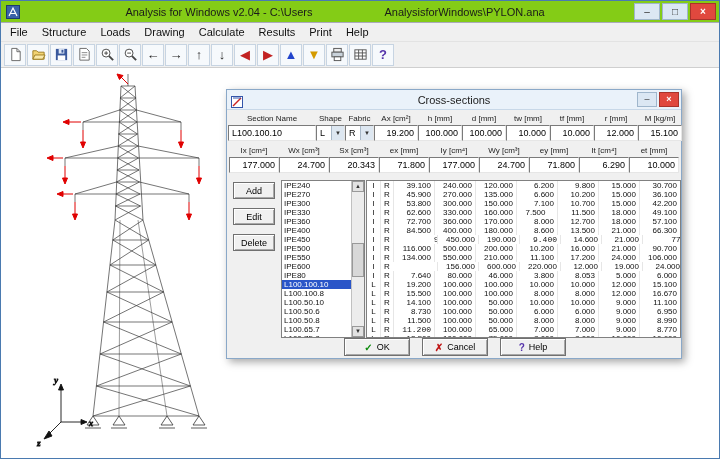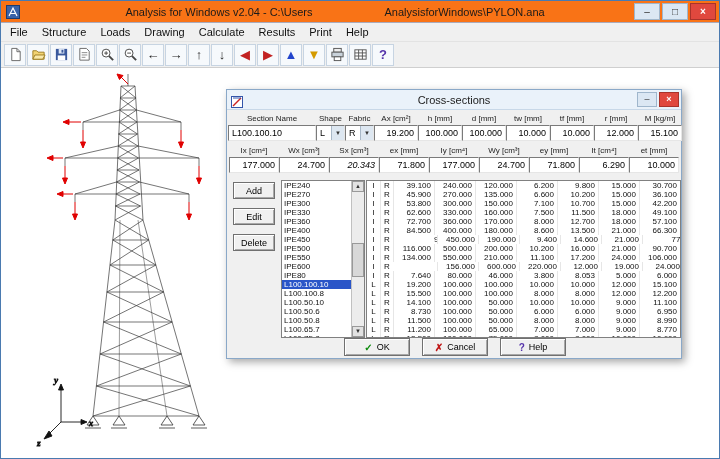--- a/index.html
+++ b/index.html
@@ -1,19 +1,19 @@
 <!DOCTYPE html>
 <html><head>
 <meta charset="utf-8">
 <style>
   *{box-sizing:border-box;margin:0;padding:0;}
   body{margin:0;font-family:"Liberation Sans",sans-serif;background:#888;}
   #win{position:relative;width:720px;height:459px;background:#fff;border:1px solid #4a7ab0;overflow:hidden;}
   
-  .titlebar{position:absolute;top:0;left:0;right:0;height:22px;background:#f97316;border-bottom:1px solid #aab; }
+  .titlebar{position:absolute;top:0;left:0;right:0;height:22px;background:#84cc16;border-bottom:1px solid #aab; }
   .app-icon{position:absolute;left:5px;top:4px;width:14px;height:14px;}
   .title-text{position:absolute;left:60px;right:110px;top:0;height:22px;line-height:22px;text-align:center;font-size:11px;color:#1a1a1a;white-space:nowrap;overflow:hidden;}
   .title-gap{display:inline-block;width:72px;}
   .win-controls{position:absolute;right:3px;top:2px;display:flex;gap:2px;}
   .win-btn{width:26px;height:17px;font-size:10px;line-height:15px;text-align:center;background:#dbe7f3;border:1px solid #9fb6cc;color:#333;padding:0;font-family:inherit;}
   .win-btn.close{background:#e0483e;border-color:#a8332b;color:#fff;font-weight:bold;}
   
   .menubar{position:absolute;top:22px;left:0;right:0;height:19px;background:#f0f0f0;display:flex;align-items:center;padding-left:2px;font-size:11px;border-bottom:1px solid #e3e3e3;}
   .menu-item{padding:2px 7px;color:#111;}
   
@@ -333,21 +333,21 @@
           <div class="gcell num" style="width: 41px;">10.700</div>
           <div class="gcell num" style="width: 41px;">15.000</div>
           <div class="gcell num" style="width: 41px;">42.200</div>
         </div>
         <div class="grow">
           <div class="gcell ctr" style="width: 13px;">I</div>
           <div class="gcell ctr" style="width: 13px;">R</div>
           <div class="gcell num" style="width: 41px;">62.600</div>
           <div class="gcell num" style="width: 41px;">330.000</div>
           <div class="gcell num" style="width: 41px;">160.000</div>
-          <div class="gcell num" style="width: 41px;">7.500</div>
+          <div class="gcell num" style="width: 41px; text-align: center;">7.500</div>
           <div class="gcell num" style="width: 41px;">11.500</div>
           <div class="gcell num" style="width: 41px;">18.000</div>
           <div class="gcell num" style="width: 41px;">49.100</div>
         </div>
         <div class="grow">
           <div class="gcell ctr" style="width: 13px;">I</div>
           <div class="gcell ctr" style="width: 13px;">R</div>
           <div class="gcell num" style="width: 41px;">72.700</div>
           <div class="gcell num" style="width: 41px;">360.000</div>
           <div class="gcell num" style="width: 41px;">170.000</div>
@@ -366,21 +366,21 @@
           <div class="gcell num" style="width: 41px;">13.500</div>
           <div class="gcell num" style="width: 41px;">21.000</div>
           <div class="gcell num" style="width: 41px;">66.300</div>
         </div>
         <div class="grow">
           <div class="gcell ctr" style="width: 13px;">I</div>
           <div class="gcell ctr" style="width: 13px;">R</div>
           <div class="gcell num" style="width: 41px; padding-left: 40px;">98.800</div>
           <div class="gcell num" style="width: 41px;">450.000</div>
           <div class="gcell num" style="width: 41px;">190.000</div>
-          <div class="gcell num" style="width: 41px;">9.400</div>
+          <div class="gcell num" style="width: 41px; font-family: Liberation Mono, monospace;">9.400</div>
           <div class="gcell num" style="width: 41px;">14.600</div>
           <div class="gcell num" style="width: 41px;">21.000</div>
           <div class="gcell num" style="width: 57px;">77.600</div>
         </div>
         <div class="grow">
           <div class="gcell ctr" style="width: 13px;">I</div>
           <div class="gcell ctr" style="width: 13px;">R</div>
           <div class="gcell num" style="width: 41px;">116.000</div>
           <div class="gcell num" style="width: 41px;">500.000</div>
           <div class="gcell num" style="width: 41px;">200.000</div>
@@ -435,21 +435,21 @@
         </div>
         <div class="grow">
           <div class="gcell ctr" style="width: 13px;">L</div>
           <div class="gcell ctr" style="width: 13px;">R</div>
           <div class="gcell num" style="width: 41px;">15.500</div>
           <div class="gcell num" style="width: 41px;">100.000</div>
           <div class="gcell num" style="width: 41px;">100.000</div>
           <div class="gcell num" style="width: 41px;">8.000</div>
           <div class="gcell num" style="width: 41px;">8.000</div>
           <div class="gcell num" style="width: 41px;">12.000</div>
-          <div class="gcell num" style="width: 41px;">12.200</div>
+          <div class="gcell num" style="width: 41px;">16.670</div>
         </div>
         <div class="grow">
           <div class="gcell ctr" style="width: 13px;">L</div>
           <div class="gcell ctr" style="width: 13px;">R</div>
           <div class="gcell num" style="width: 41px;">14.100</div>
           <div class="gcell num" style="width: 41px;">100.000</div>
           <div class="gcell num" style="width: 41px;">50.000</div>
           <div class="gcell num" style="width: 41px;">10.000</div>
           <div class="gcell num" style="width: 41px;">10.000</div>
           <div class="gcell num" style="width: 41px;">9.000</div>
@@ -473,21 +473,21 @@
           <div class="gcell num" style="width: 41px;">100.000</div>
           <div class="gcell num" style="width: 41px;">50.000</div>
           <div class="gcell num" style="width: 41px;">8.000</div>
           <div class="gcell num" style="width: 41px;">8.000</div>
           <div class="gcell num" style="width: 41px;">9.000</div>
           <div class="gcell num" style="width: 41px;">8.990</div>
         </div>
         <div class="grow">
           <div class="gcell ctr" style="width: 13px;">L</div>
           <div class="gcell ctr" style="width: 13px;">R</div>
-          <div class="gcell num" style="width: 41px;">11.200</div>
+          <div class="gcell num" style="width: 41px; font-family: Liberation Mono, monospace;">11.200</div>
           <div class="gcell num" style="width: 41px;">100.000</div>
           <div class="gcell num" style="width: 41px;">65.000</div>
           <div class="gcell num" style="width: 41px;">7.000</div>
           <div class="gcell num" style="width: 41px;">7.000</div>
           <div class="gcell num" style="width: 41px;">9.000</div>
           <div class="gcell num" style="width: 41px;">8.770</div>
         </div>
         <div class="grow">
           <div class="gcell ctr" style="width: 13px;">L</div>
           <div class="gcell ctr" style="width: 13px;">R</div>
@@ -531,21 +531,21 @@
       <div class="field num" style="left: 323px; top: 35px; width: 44px;">10.000</div>
       <div class="hdr-cell" style="left: 367px; top: 23px; width: 44px;">r [mm]</div>
       <div class="field num" style="left: 367px; top: 35px; width: 44px;">12.000</div>
       <div class="hdr-cell" style="left: 411px; top: 23px; width: 44px;">M [kg/m]</div>
       <div class="field num" style="left: 411px; top: 35px; width: 44px;">15.100</div>
       <div class="hdr-cell" style="left: 2px; top: 55px; width: 50px;">Ix [cm⁴]</div>
       <div class="field num" style="left: 2px; top: 67px; width: 50px;">177.000</div>
       <div class="hdr-cell" style="left: 52px; top: 55px; width: 50px;">Wx [cm³]</div>
       <div class="field num" style="left: 52px; top: 67px; width: 50px;">24.700</div>
       <div class="hdr-cell" style="left: 102px; top: 55px; width: 50px;">Sx [cm³]</div>
-      <div class="field num" style="left: 102px; top: 67px; width: 50px; font-style: italic;">20.343</div>
+      <div class="field num" style="left: 102px; top: 67px; width: 50px;">20.343</div>
       <div class="hdr-cell" style="left: 152px; top: 55px; width: 50px;">ex [mm]</div>
       <div class="field num" style="left: 152px; top: 67px; width: 50px;">71.800</div>
       <div class="hdr-cell" style="left: 202px; top: 55px; width: 50px;">Iy [cm⁴]</div>
       <div class="field num" style="left: 202px; top: 67px; width: 50px;">177.000</div>
       <div class="hdr-cell" style="left: 252px; top: 55px; width: 50px;">Wy [cm³]</div>
       <div class="field num" style="left: 252px; top: 67px; width: 50px;">24.700</div>
       <div class="hdr-cell" style="left: 302px; top: 55px; width: 50px;">ey [mm]</div>
       <div class="field num" style="left: 302px; top: 67px; width: 50px;">71.800</div>
       <div class="hdr-cell" style="left: 352px; top: 55px; width: 50px;">It [cm⁴]</div>
       <div class="field num" style="left: 352px; top: 67px; width: 50px;">6.290</div>

